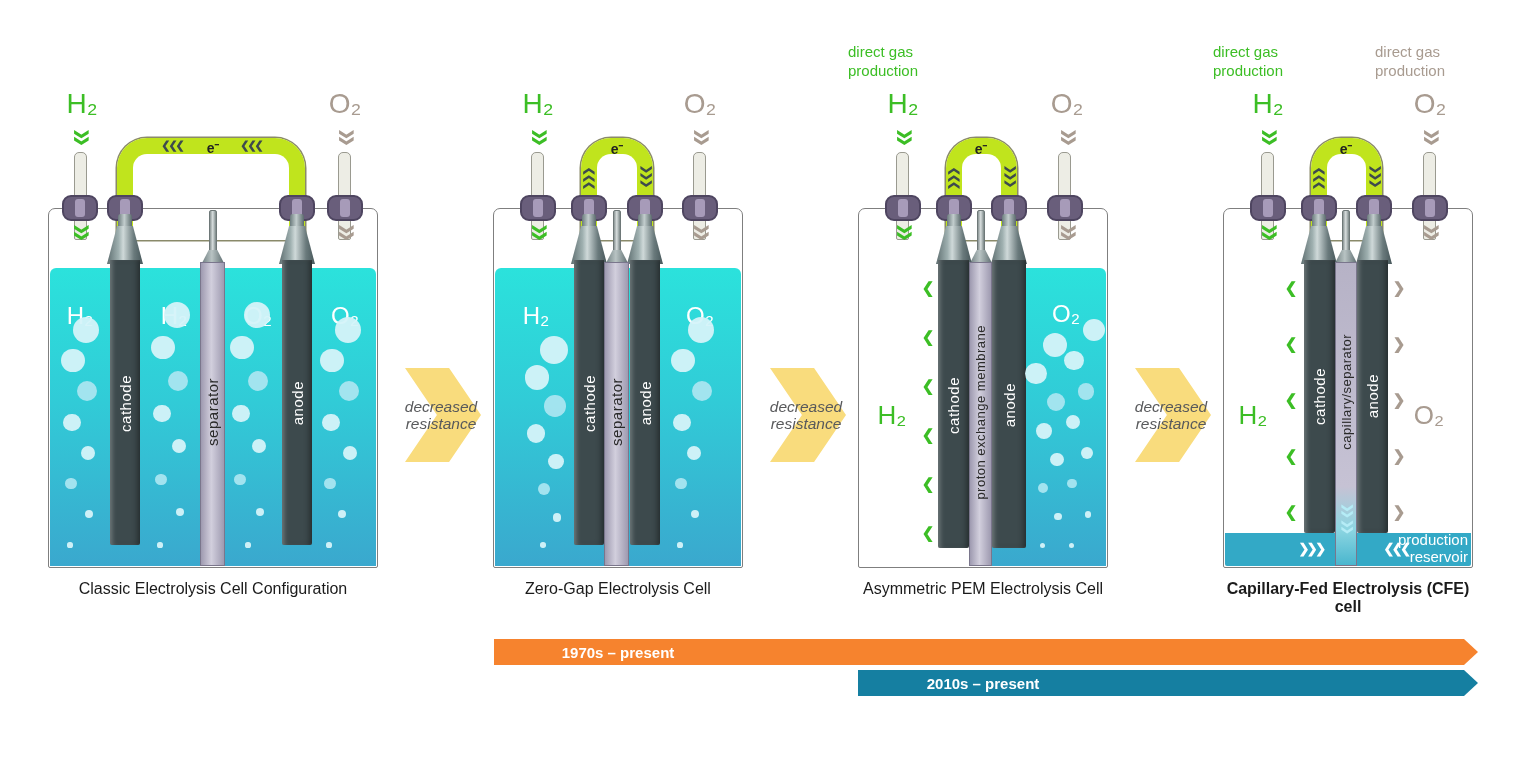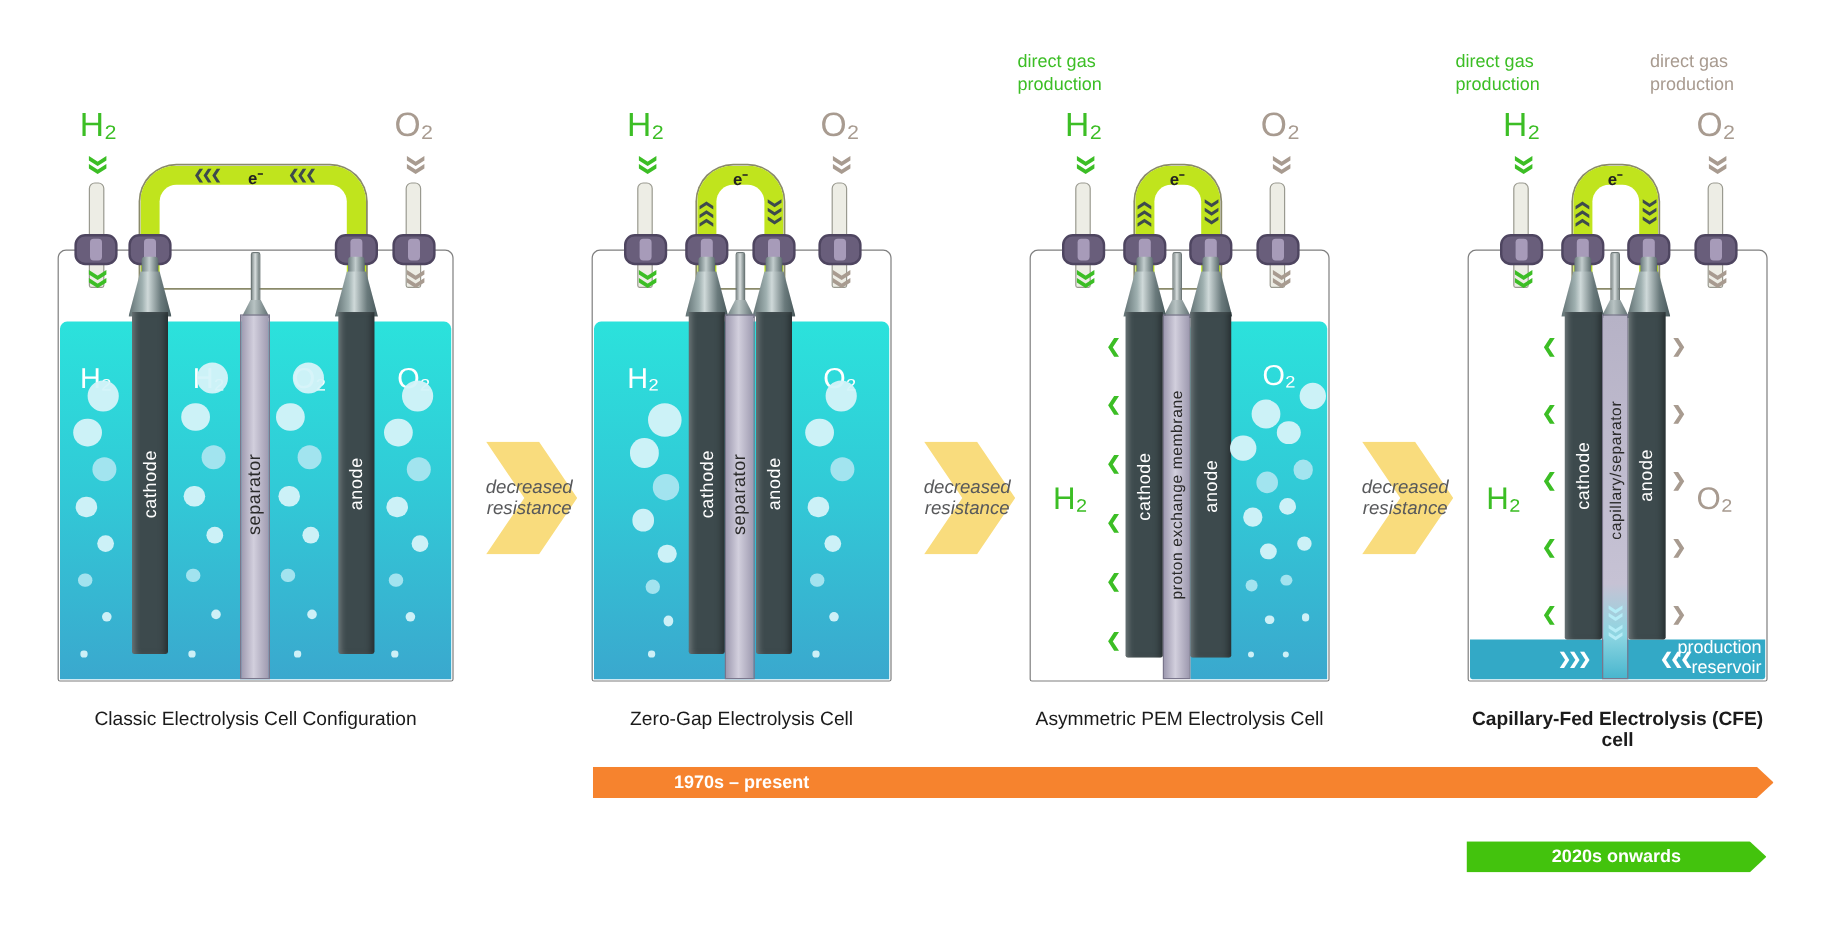--- a/index.html
+++ b/index.html
@@ -25,21 +25,21 @@
   .sep-txt{color:#2A2A2A;font-size:15px;}
   .sep-txt-sm{color:#2A2A2A;font-size:13px;}
   .gastop{font-size:28px;text-align:center;}
   .comp{color:#fff;font-size:24px;text-align:center;}
   .sidegas{font-size:26px;text-align:center;}
   .dgp{font-size:15px;line-height:19px;text-align:left;}
   .green{color:var(--green);} .tan{color:var(--tan);}
   .eminus{color:#222;font-size:14px;font-weight:bold;text-align:center;}
   .tarrow{background:var(--arrow-yellow);clip-path:polygon(0 0,58% 0,100% 50%,58% 100%,0 100%,42% 50%);}
   .tarrow-txt{color:var(--arrow-text);font-style:italic;font-size:15.5px;line-height:17px;text-align:center;}
-  .caption{font-size:16px;color:var(--caption);text-align:center;margin-top:11px;}
+  .caption{font-size:16px;color:var(--caption);text-align:center;}
   .tbar{height:26px;}
   .tbar .tlabel{position:absolute;top:50%;transform:translate(-50%,-50%);color:#fff;font-weight:bold;font-size:15px;white-space:nowrap;}
   .resv-label{color:#fff;font-size:15px;line-height:17px;text-align:right;}
 </style>
 </head>
 <body>
 
 <div id="canvas">
 
   <div class="abs tank" style="left:48px;top:208px;width:330px;height:360px;"></div>
@@ -230,22 +230,22 @@
 
   <div class="abs tarrow" style="left:770px;top:368px;width:76px;height:94px;"></div>
   <div class="abs tarrow-txt" style="left:758px;top:398px;width:96px;">decreased resistance</div>
 
   <div class="abs tarrow" style="left:1135px;top:368px;width:76px;height:94px;"></div>
   <div class="abs tarrow-txt" style="left:1123px;top:398px;width:96px;">decreased resistance</div>
 
   <div class="abs tbar" style="left:494px;top:639px;width:984px;background:var(--timeline-orange);clip-path:polygon(0 0,calc(100% - 14px) 0,100% 50%,calc(100% - 14px) 100%,0 100%);">
     <span class="tlabel" style="left:124px;">1970s – present</span>
   </div>
-  <div class="abs tbar" style="left:1222px;top:701px;width:250px;background:var(--timeline-green);clip-path:polygon(0 0,calc(100% - 14px) 0,100% 50%,calc(100% - 14px) 100%,0 100%);">
-    <span class="tlabel" style="left:125px;">2020s onwards</span>
+  <div class="abs tbar" style="left:858px;top:670px;width:620px;background:var(--timeline-teal);clip-path:polygon(0 0,calc(100% - 14px) 0,100% 50%,calc(100% - 14px) 100%,0 100%);">
+    <span class="tlabel" style="left:125px;">2010s – present</span>
   </div>
 
 <div style="position: absolute; left: 73px; top: 317px; width: 26px; height: 26px; border-radius: 50%; background: rgb(213, 243, 249); opacity: 0.95;"></div>
     <div style="position: absolute; left: 61.4857px; top: 349.2px; width: 23.0286px; height: 23.0286px; border-radius: 50%; background: rgb(213, 243, 249); opacity: 0.95;"></div>
     <div style="position: absolute; left: 76.9714px; top: 381.4px; width: 20.0571px; height: 20.0571px; border-radius: 50%; background: rgb(169, 229, 240); opacity: 0.95;"></div>
     <div style="position: absolute; left: 63.4571px; top: 413.6px; width: 17.0857px; height: 17.0857px; border-radius: 50%; background: rgb(213, 243, 249); opacity: 0.95;"></div>
     <div style="position: absolute; left: 80.9429px; top: 445.8px; width: 14.1143px; height: 14.1143px; border-radius: 50%; background: rgb(213, 243, 249); opacity: 0.95;"></div>
     <div style="position: absolute; left: 65.4286px; top: 478px; width: 11.1429px; height: 11.1429px; border-radius: 50%; background: rgb(169, 229, 240); opacity: 0.95;"></div>
     <div style="position: absolute; left: 84.9143px; top: 510.2px; width: 8.17143px; height: 8.17143px; border-radius: 50%; background: rgb(213, 243, 249); opacity: 0.95;"></div>
     <div style="position: absolute; left: 67.4px; top: 542.4px; width: 5.2px; height: 5.2px; border-radius: 50%; background: rgb(213, 243, 249); opacity: 0.95;"></div>

